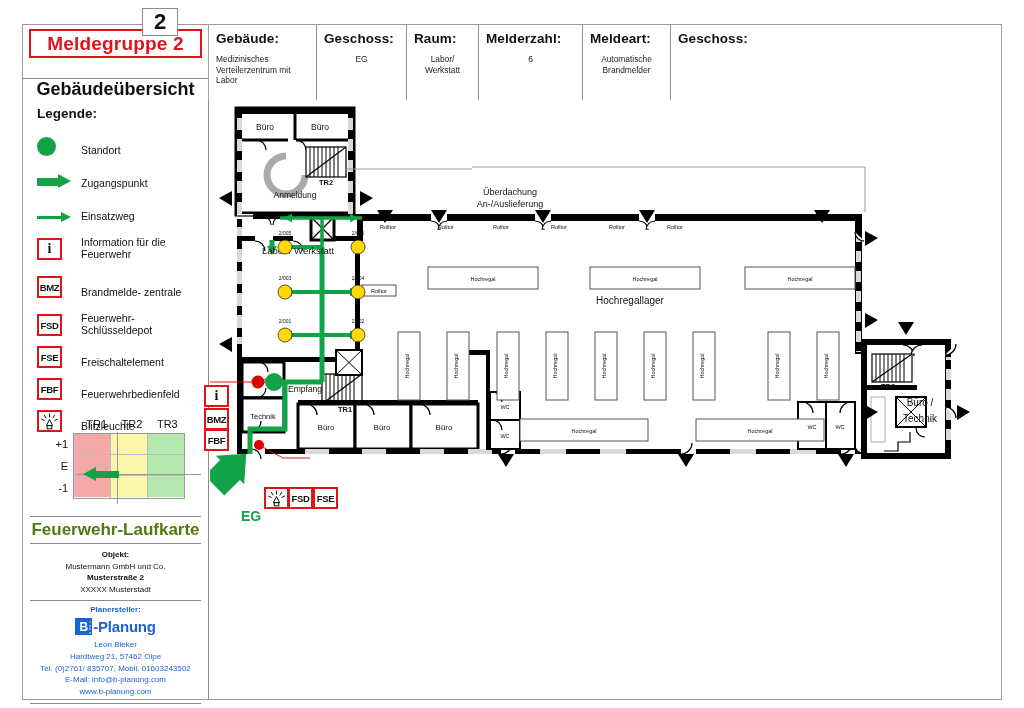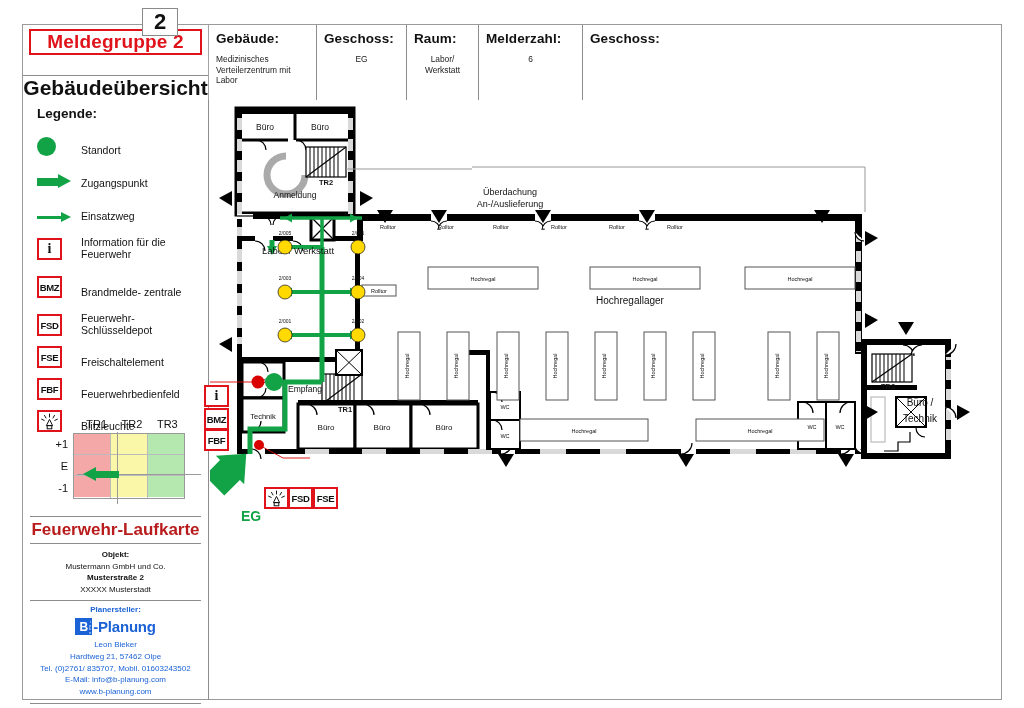--- a/index.html
+++ b/index.html
@@ -18,21 +18,21 @@
   .hdr{position:absolute;left:23px;top:25px;height:75px;width:978px;display:flex;box-sizing:border-box;}
   .hcell{border-right:1px solid #8d8d8d;box-sizing:border-box;padding:6px 7px 4px 7px;position:relative;}
   .hcell:last-child{border-right:none;}
   .hcell .ht{font-weight:bold;font-size:13.5px;color:#111;letter-spacing:.1px;}
   .hcell .hv{font-size:8.4px;color:#222;margin-top:8px;line-height:1.25;}
   .hcell .hv.ctr{text-align:center;}
 
   .mgcell{width:186px;border-right:1px solid #a3a3a3;box-sizing:border-box;display:flex;flex-direction:column;}
   .mgbox{margin:4px 6px 0 6px;height:30px;border:2.5px solid #e0131b;display:flex;align-items:center;justify-content:center;}
   .mgbox span{color:#e0131b;font-weight:bold;font-size:19px;letter-spacing:.2px;}
-  .mgsub{flex:1;display:flex;align-items:center;justify-content:center;font-weight:bold;font-size:21px;color:#111;
+  .mgsub{flex:1;display:flex;align-items:center;justify-content:center;font-weight:bold;font-size:18px;color:#111;
          border-top:1px solid #8d8d8d;margin-top:20px;}
 
   
   .legend{position:absolute;left:23px;top:100px;width:186px;height:428px;border-right:1px solid #8d8d8d;box-sizing:border-box;}
   .legend-title{font-weight:bold;font-size:13.5px;color:#111;padding:6px 0 2px 14px;}
   .lrow{display:flex;align-items:flex-end;height:33px;padding-left:14px;}
   .lrow .lico{width:44px;display:flex;align-items:center;justify-content:flex-start;flex:none;}
   .lrow .ltxt{font-size:10.5px;color:#111;line-height:1.15;}
 
   .dot-green{width:19px;height:19px;border-radius:50%;background:#12a346;}
@@ -64,21 +64,21 @@
   .trcol{border-right:1px solid #bbb;}
   .trcol:last-child{border-right:none;}
   .trline-h{position:absolute;left:22px;top:56px;width:124px;height:1px;background:#9a9a9a;}
   .trline-v{position:absolute;left:62px;top:14px;width:1px;height:72px;background:#9a9a9a;}
   .trarrow{position:absolute;left:28px;top:49px;width:36px;height:14px;}
   .trarrow .shaft{position:absolute;right:0;top:4px;width:24px;height:7px;background:#12a346;}
   .trarrow .head{position:absolute;left:0;top:0;width:0;height:0;border-top:7px solid transparent;border-bottom:7px solid transparent;border-right:13px solid #12a346;}
 
   
   .tblock{position:absolute;left:23px;top:516px;width:186px;height:184px;border-right:1px solid #8d8d8d;box-sizing:border-box;}
-  .tb-title{height:26px;display:flex;align-items:center;justify-content:center;font-weight:bold;font-size:17px;color:#b91c1c;
+  .tb-title{height:26px;display:flex;align-items:center;justify-content:center;font-weight:bold;font-size:17px;color:#4d7c0f;
             border-bottom:1px solid #8d8d8d;border-top:1px solid #8d8d8d;margin:0 7px;}
   .tb-sec{padding:5px 6px 5px 6px;border-bottom:1px solid #8d8d8d;margin:0 7px;text-align:center;}
   .tb-sec .b{font-weight:bold;font-size:8px;color:#111;line-height:1.45;}
   .tb-sec .n{font-size:8px;color:#111;line-height:1.45;}
   .tb-plan{padding:4px 6px 6px 6px;border-bottom:1px solid #8d8d8d;margin:0 7px;text-align:center;}
   .tb-plan .hd{font-weight:bold;font-size:8px;color:#1a62d6;}
   .logo{display:inline-flex;align-items:center;margin:4px 0 4px 0;}
   .logo .mark{width:17px;height:17px;background:#1a62d6;color:#fff;font-weight:bold;font-size:12px;
                display:flex;align-items:center;justify-content:center;position:relative;}
   .logo .mark .tiny{position:absolute;right:1px;top:2px;font-size:3.6px;line-height:3.6px;color:#fff;font-weight:normal;
@@ -124,20 +124,24 @@
     <div class="hcell" style="width:72px">
       <div class="ht">Raum:</div>
       <div class="hv ctr">Labor/ Werkstatt</div>
     </div>
 
     <div class="hcell" style="width:104px">
       <div class="ht">Melderzahl:</div>
       <div class="hv ctr">6</div>
     </div>
 
+    <div class="hcell" style="width:88px">
+      <div class="ht">Meldeart:</div>
+      <div class="hv ctr">Automatische Brandmelder</div>
+    </div>
 
     <div class="hcell" style="flex:1">
       <div class="ht">Geschoss:</div>
       <div class="hv"></div>
     </div>
   </div>
 
   <div class="legend">
     <div class="legend-title">Legende:</div>
 

